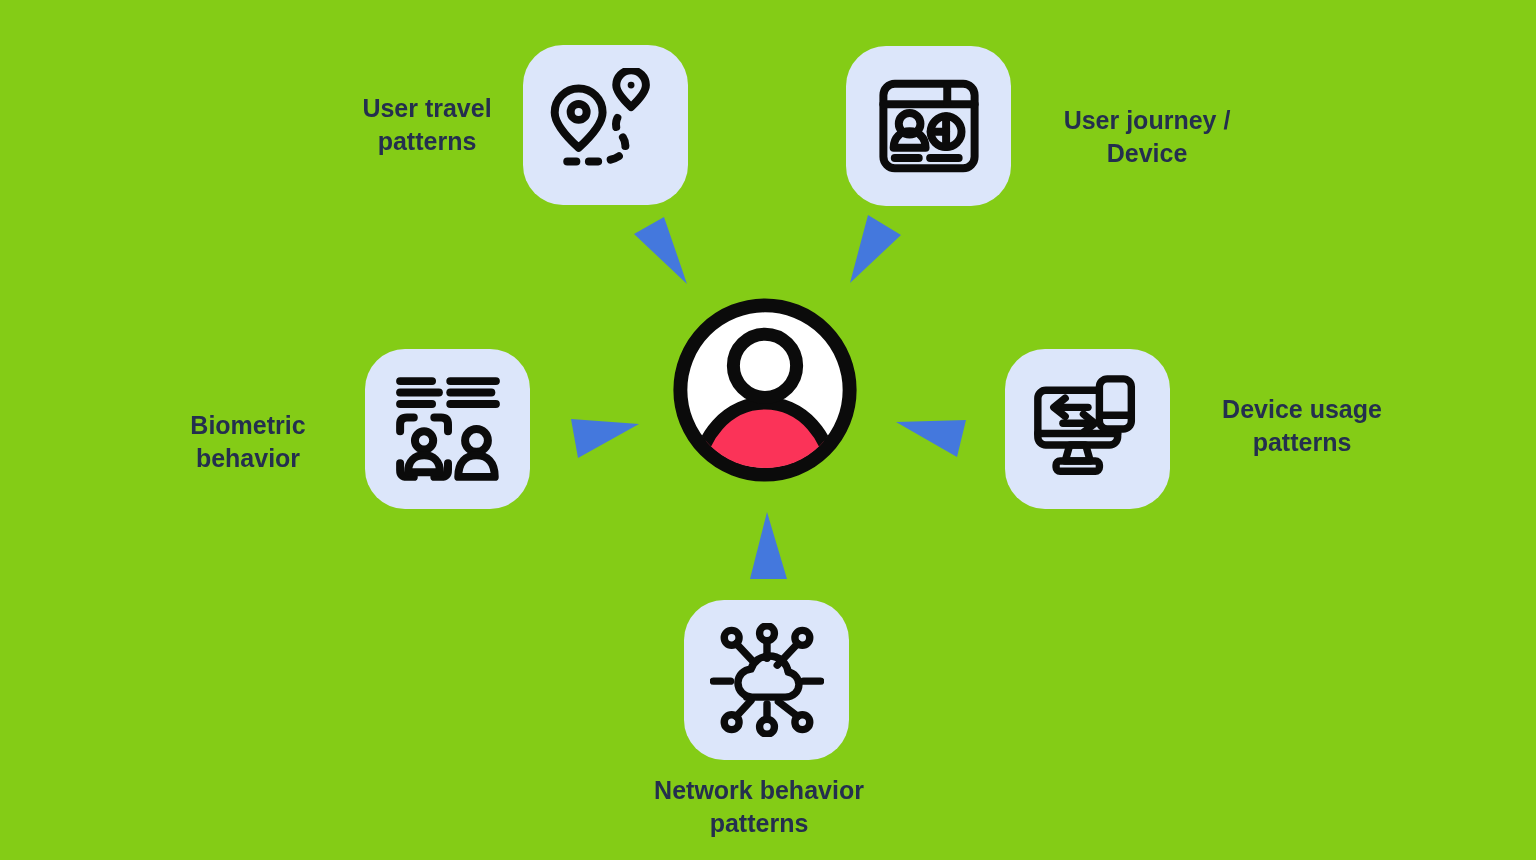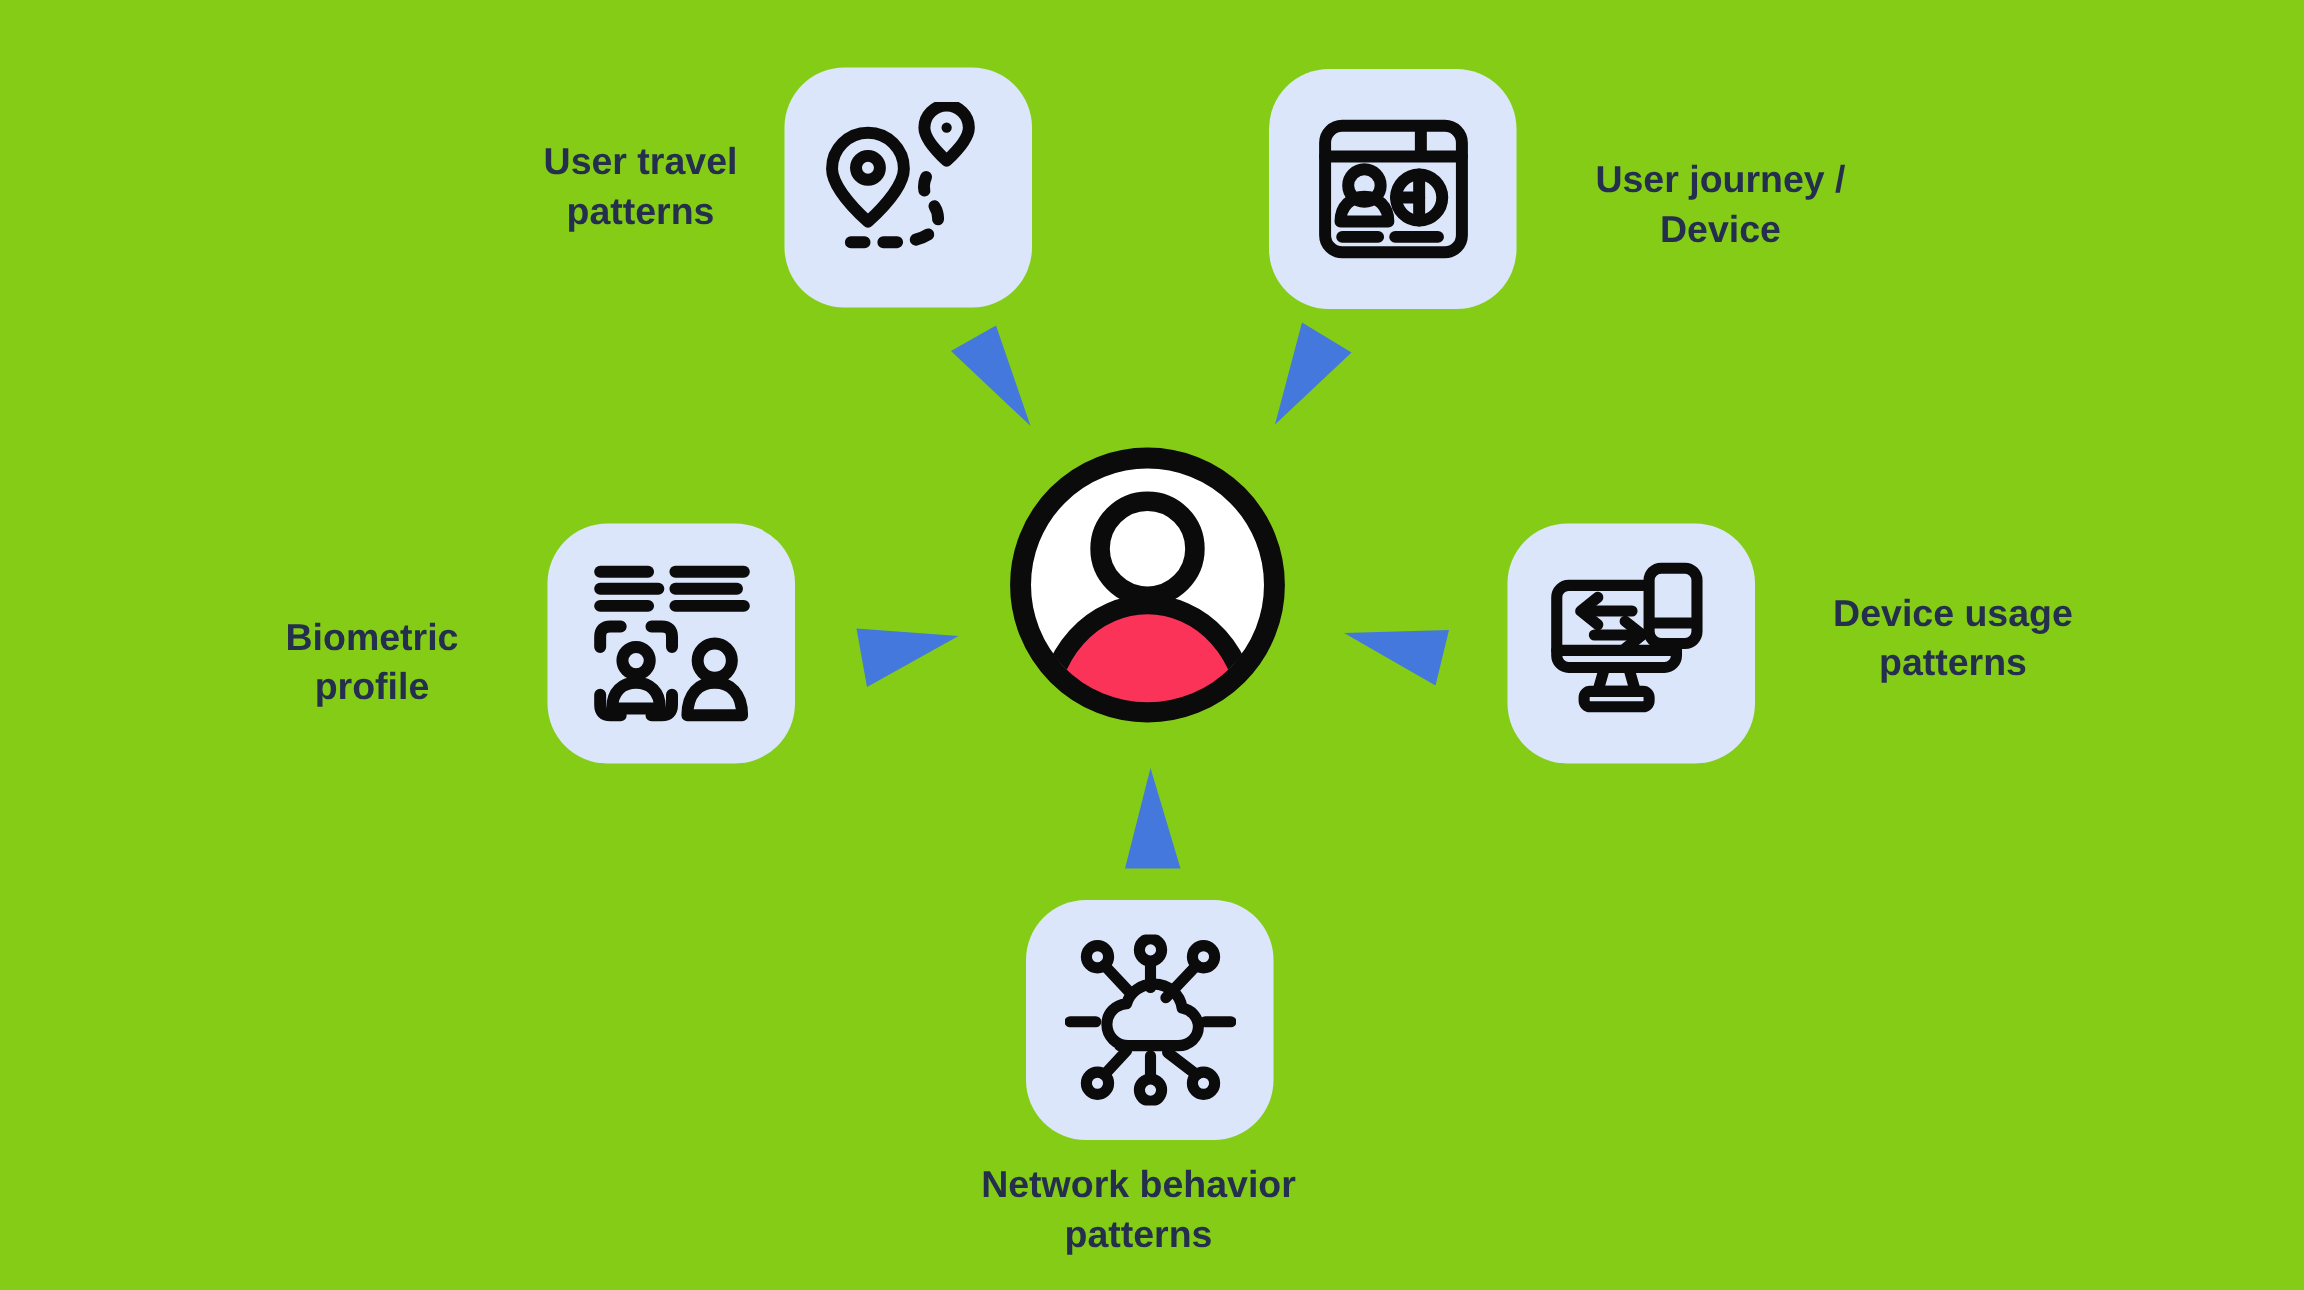--- a/index.html
+++ b/index.html
@@ -119,21 +119,21 @@
       <path d="M8,80 v6 q0,6 6,6 h6"></path>
       <path d="M50,80 v6 q0,6 -6,6 h-6"></path>
       <circle cx="29" cy="60" r="8"></circle>
       <path d="M15,88 c0,-10 6,-15 14,-15 c8,0 14,5 14,15 z"></path>
       <circle cx="75" cy="60" r="10"></circle>
       <path d="M59,92 c0,-13 7,-19 16,-19 c9,0 16,6 16,19 z"></path>
     </svg>
   </div>
   <div class="label label-biometric" style="color: rgb(36, 47, 78); margin-top: 16px;">
     <div>Biometric</div>
-    <div>profile</div>
+    <div>behavior</div>
   </div>
 
   <div class="tile tile-device" style="background-color: rgb(220, 230, 250);">
     <svg class="icon" viewBox="0 0 100 100" stroke-width="6.5">
       <rect x="6" y="16" width="70" height="48" rx="7"></rect>
       <path d="M6,54 H76"></path>
       <path d="M50,31 H22"></path>
         <path d="M30,23 L20,31 L30,39"></path>
       <path d="M28,45 H54"></path>
         <path d="M46,37 L56,45 L46,53"></path>

